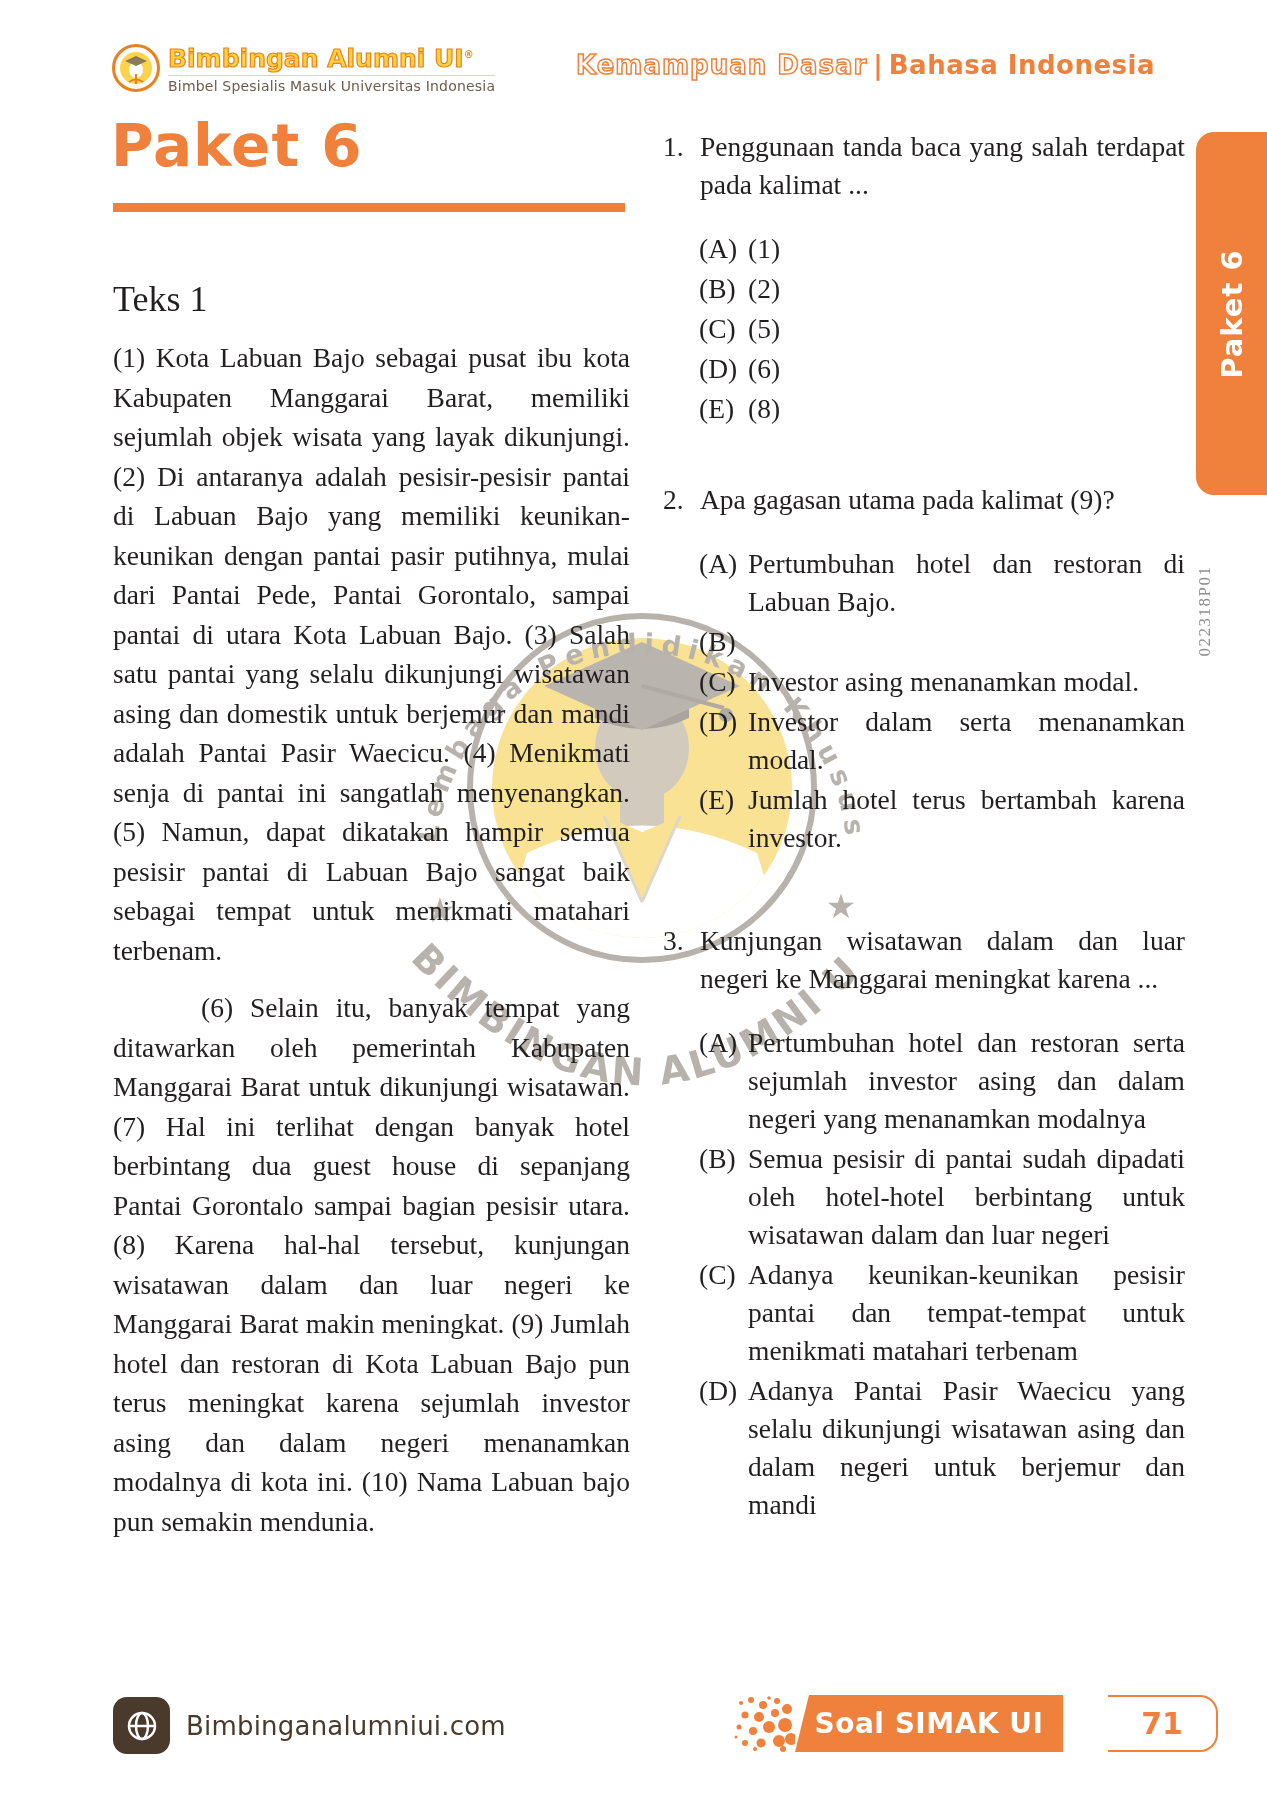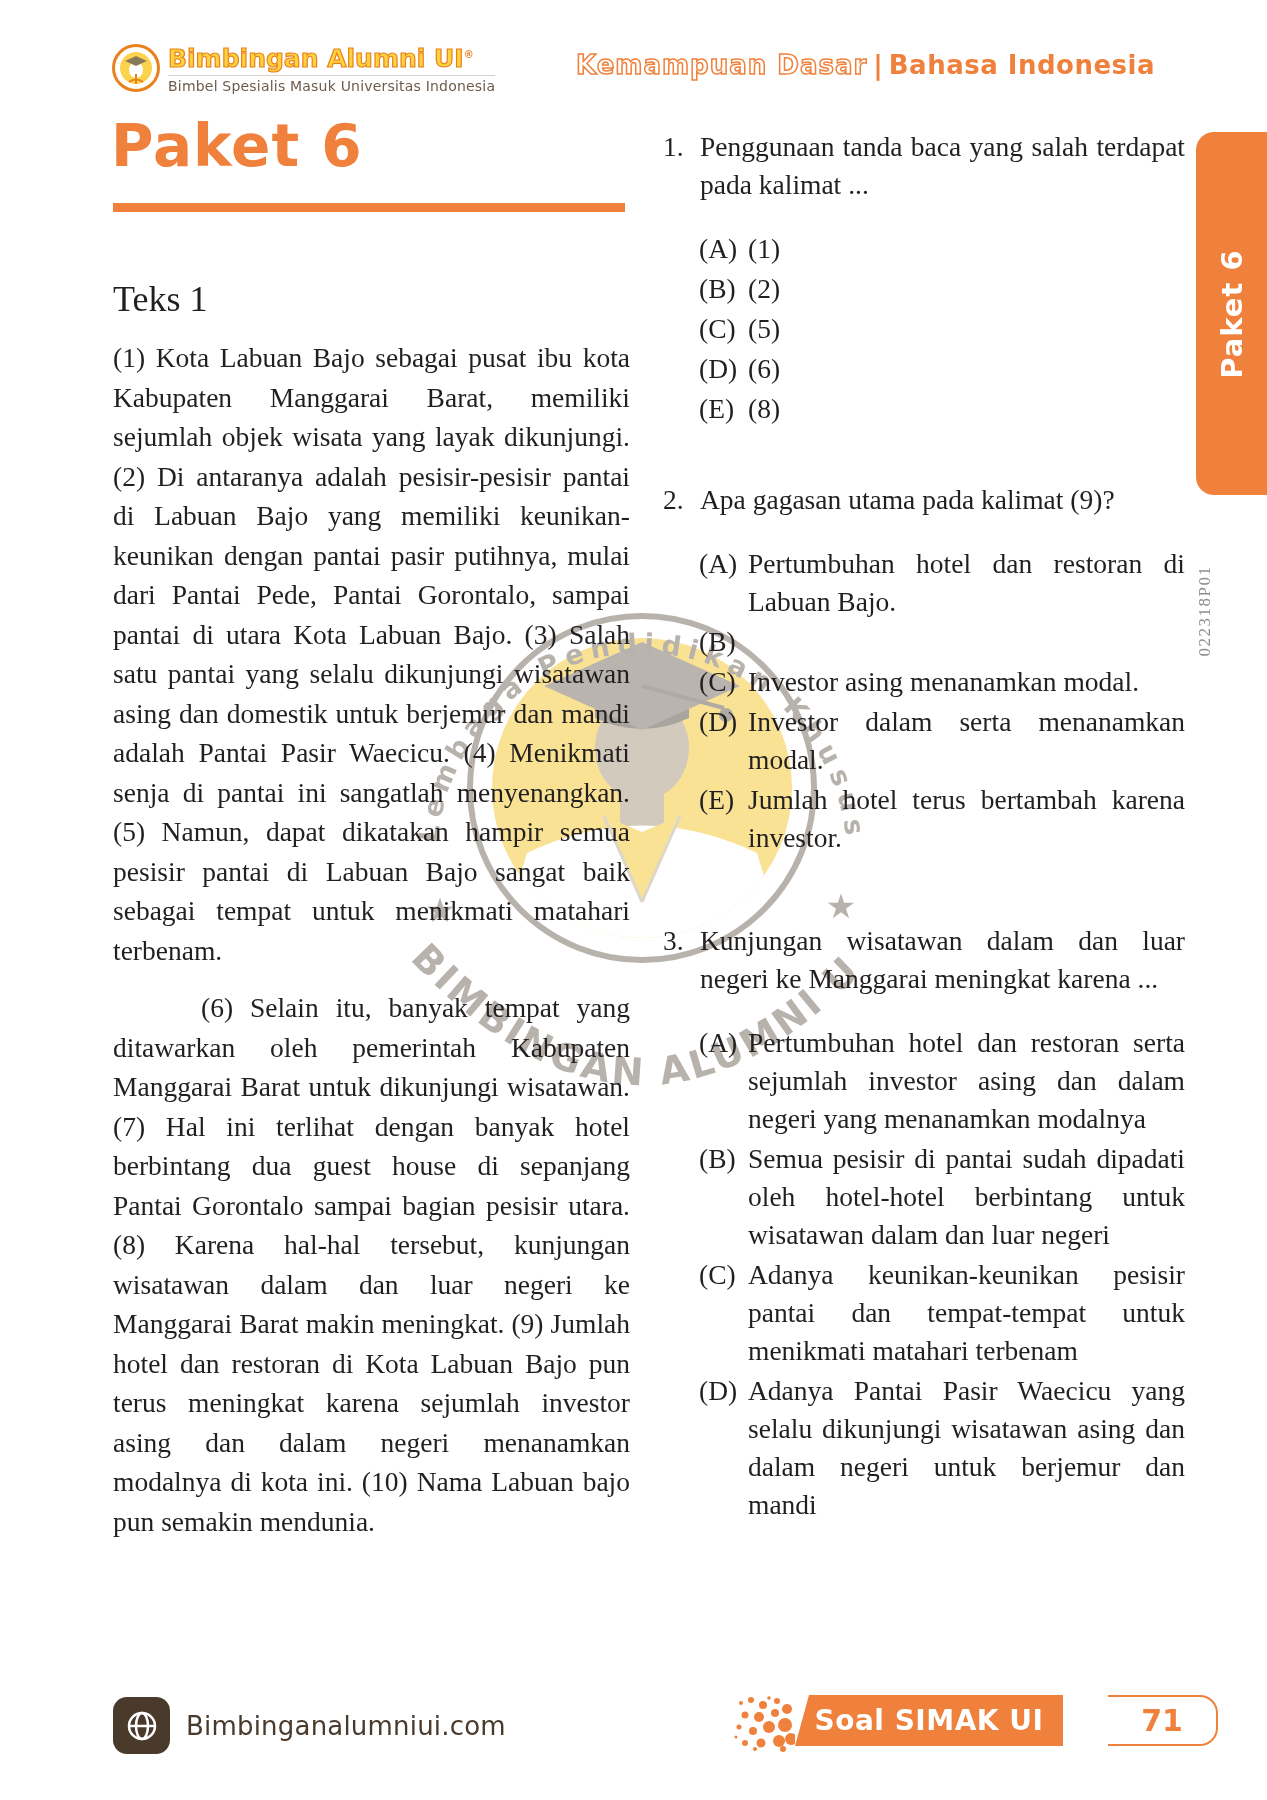--- a/index.html
+++ b/index.html
@@ -89,21 +89,21 @@
   
   .footer-left{position:absolute;left:113px;top:1697px;display:flex;align-items:center;z-index:2;}
   .globe-box{
     width:57px;height:57px;background:var(--brown);border-radius:14px;
     display:flex;align-items:center;justify-content:center;flex:0 0 auto;
   }
   .site-label{
     margin-left:16px;font-family:"DejaVu Sans", sans-serif;
     font-size:26px;font-weight:normal;color:var(--brown);letter-spacing:0.2px;
   }
-  .footer-right{position:absolute;left:733px;top:1695px;display:flex;align-items:stretch;height:51px;z-index:2;}
+  .footer-right{position:absolute;left:733px;top:1695px;display:flex;align-items:stretch;height:57px;z-index:2;}
   .splatter{width:62px;height:57px;position:relative;flex:0 0 auto;}
   .soal-bar{
     width:268px;background:var(--accent);
     display:flex;align-items:center;justify-content:center;
     font-family:"DejaVu Sans", sans-serif;font-size:28px;font-weight:bold;color:#ffffff;
     clip-path:polygon(14px 0, 100% 0, 100% 100%, 0 100%);
     letter-spacing:0.5px;
   }
   .pageno-box{
     width:108px;background:#ffffff;border:2.5px solid var(--accent);

